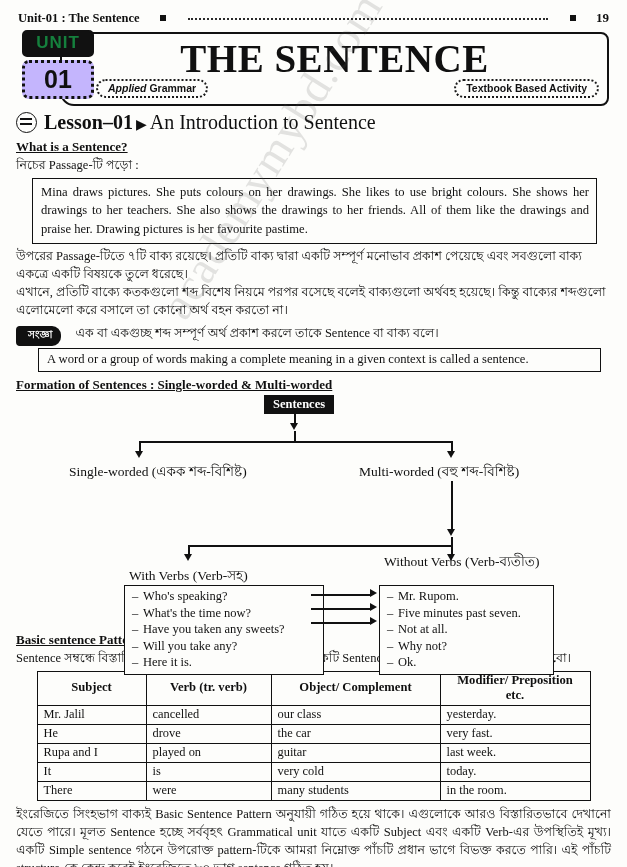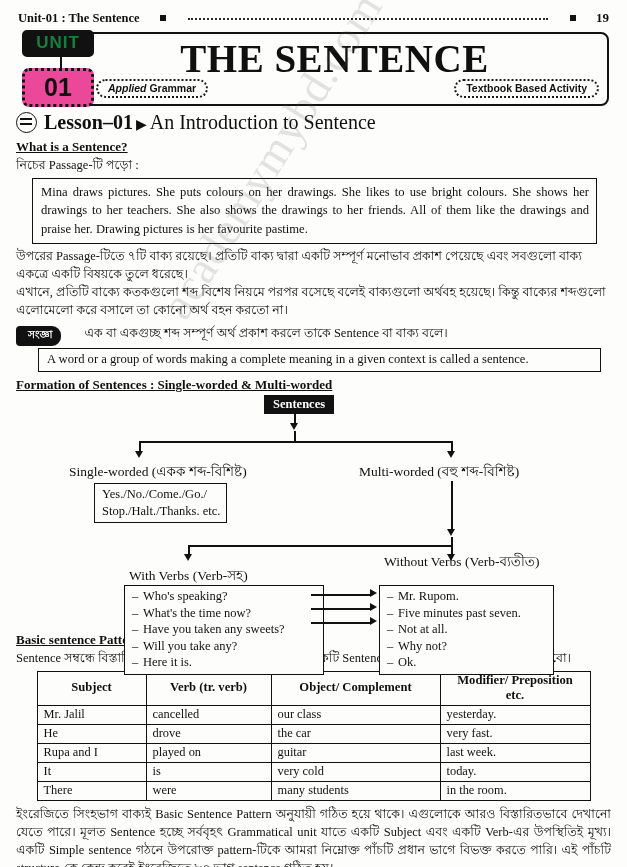--- a/index.html
+++ b/index.html
@@ -64,24 +64,24 @@
     background:#111;color:#15803d;
     font-family:"Liberation Sans", sans-serif;
     font-weight:bold;font-size:17px;
     letter-spacing:1px;
     text-align:center;
     border-radius:5px;
     padding:1px 0 2px 0;
     border:2px solid #111;
   }
   .unit-num{
-    margin-top:11px;
+    margin-top:3px;
     border:3px dotted #111;
     border-radius:7px;
-    background:#ec4899;
+    background:#c4b5fd;
     text-align:center;
     font-family:"Liberation Sans", sans-serif;
     font-weight:bold;
     font-size:25px;
     line-height:30px;
     padding:1px 0 2px 0;
   }
   .banner-title{
     position:absolute;left:44px;right:2px;top:4px;
     text-align:center;
@@ -142,21 +142,21 @@
 
   
   .passage-box{
     border:1.6px solid #111;
     margin:3px 14px 4px 16px;
     padding:4px 7px 5px 8px;
     font-size:12.6px;
     line-height:1.46;
     text-align:justify;
   }
-  .def-row{display:flex;align-items:flex-start;gap:24px;margin-top:5px;}
+  .def-row{display:flex;align-items:flex-start;gap:15px;margin-top:5px;}
   .def-badge{
     background:#111;color:#fff;
     font-size:10.5px;font-weight:bold;
     padding:1px 8px 2px 8px;
     border-radius:4px 9px 9px 4px;
     border-left:4px solid #111;
     white-space:nowrap;
     position:relative;top:1px;
   }
   .def-text{font-size:12.5px;line-height:1.35;}
@@ -297,24 +297,20 @@
     <div class="vline" style="left:278px;top:36px;height:11px;"></div>
     <div class="hline" style="left:123px;top:46px;width:313px;"></div>
     <div class="vline" style="left:123px;top:46px;height:11px;"></div>
     <div class="arrowdn" style="left:118.5px;top:56px;"></div>
     <div class="vline" style="left:435px;top:46px;height:11px;"></div>
     <div class="arrowdn" style="left:430.5px;top:56px;"></div>
 
     <div class="dlabel" style="left:53px;top:66px;">Single-worded (একক শব্দ-বিশিষ্ট)</div>
     <div class="dlabel" style="left:343px;top:66px;">Multi-worded (বহু শব্দ-বিশিষ্ট)</div>
 
-    <div class="dbox" style="left:78px;top:88px;">
-      <div>Yes./No./Come./Go./</div>
-      <div>Stop./Halt./Thanks. etc.</div>
-    </div>
 
     <div class="vline" style="left:435px;top:86px;height:50px;"></div>
     <div class="arrowdn" style="left:430.5px;top:134px;"></div>
 
     <div class="vline" style="left:435px;top:142px;height:9px;"></div>
     <div class="hline" style="left:172px;top:150px;width:264px;"></div>
     <div class="vline" style="left:172px;top:150px;height:10px;"></div>
     <div class="arrowdn" style="left:167.5px;top:159px;"></div>
     <div class="vline" style="left:435px;top:150px;height:10px;"></div>
     <div class="arrowdn" style="left:430.5px;top:159px;"></div>

